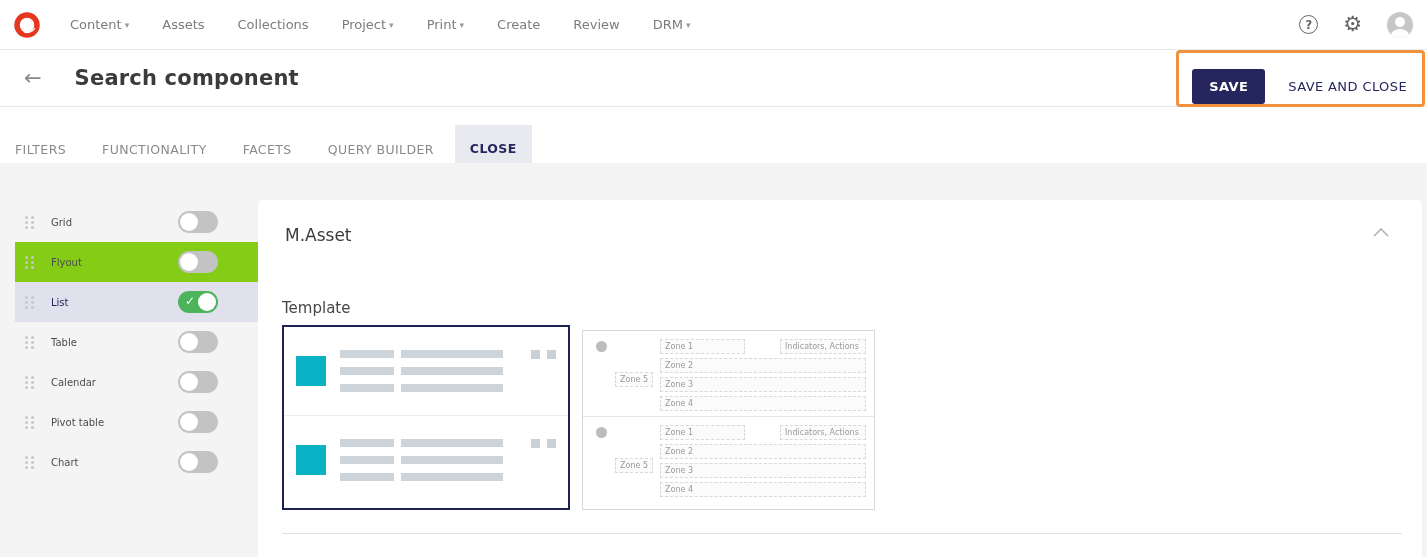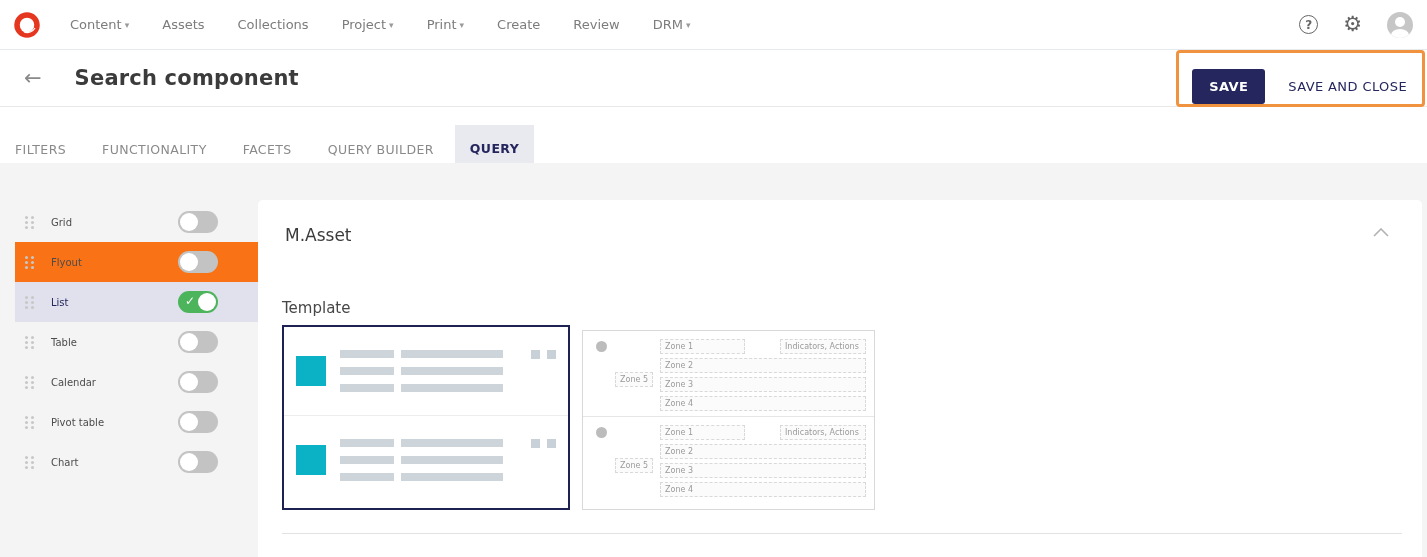--- a/index.html
+++ b/index.html
@@ -44,21 +44,21 @@
     font-size:12.5px; letter-spacing:0.4px; color:#8a8a8a; cursor:pointer; white-space:nowrap; }
   .tab.on { background:#e9e9f0; color:#24265d; font-weight:600;
     border-bottom:2px solid #24265d; }
 
   
   .content { position:absolute; left:0; right:0; top:163px; bottom:0; background:#f4f4f5; }
 
   
   .sidebar { position:absolute; left:0; top:0; width:258px; padding-top:39px; }
   .side-row { height:40px; margin-left:15px; display:flex; align-items:center; padding-left:10px; }
-  .side-row.hover { background:#f97316; }
+  .side-row.hover { background:#84cc16; }
   .side-row.selected { background:#e1e1ed; }
   .drag-handle { width:9px; height:13px; position:relative; margin-right:17px; flex:0 0 auto; }
   .drag-handle::before { content:""; position:absolute; width:3px; height:3px; border-radius:50%;
     background:#c7c7c7; box-shadow:6px 0 0 #c7c7c7, 0 5px 0 #c7c7c7, 6px 5px 0 #c7c7c7,
     0 10px 0 #c7c7c7, 6px 10px 0 #c7c7c7; }
   .side-label { font-size:10px; color:#4c4c4c; }
   .side-row.selected .side-label { color:#24265d; }
   .toggle { margin-left:auto; margin-right:40px; width:40px; height:22px; border-radius:11px;
     background:#c3c3c3; position:relative; cursor:pointer; flex:0 0 auto; }
   .toggle .knob { position:absolute; width:18px; height:18px; border-radius:50%; background:#fff;
@@ -136,21 +136,21 @@
     <button class="save-btn">SAVE</button>
     <button class="save-close-btn">SAVE AND CLOSE</button>
   </div>
 </div>
 
 <div class="tabs">
   <span class="tab">FILTERS</span>
   <span class="tab">FUNCTIONALITY</span>
   <span class="tab">FACETS</span>
   <span class="tab">QUERY BUILDER</span>
-  <span class="tab on">QUERY</span>
+  <span class="tab on">CLOSE</span>
 </div>
 
 <div class="content">
 
   <div class="sidebar">
     <div class="side-row">
       <span class="drag-handle"></span>
       <span class="side-label">Grid</span>
       <span class="toggle">
           <span class="knob"></span>

